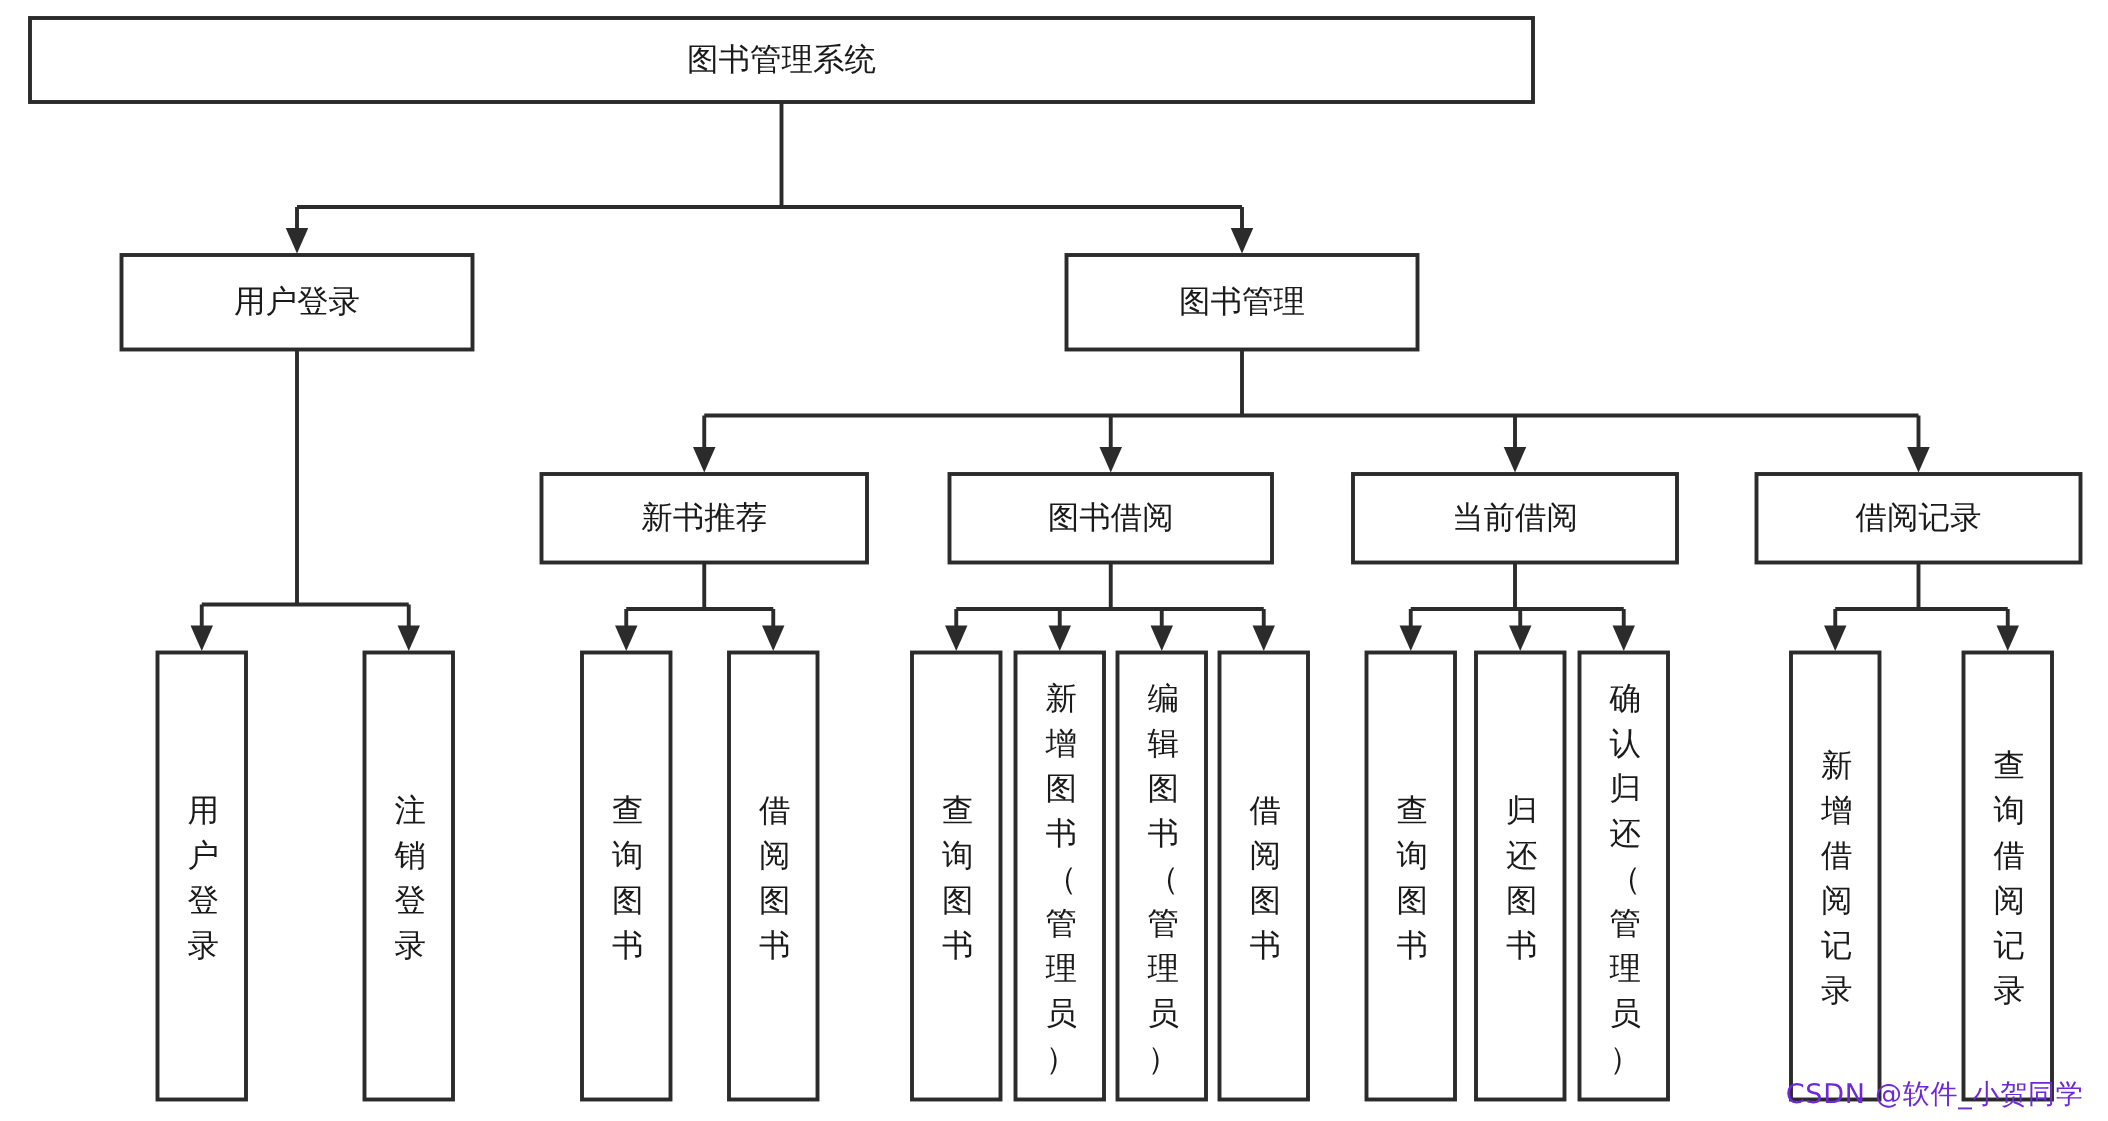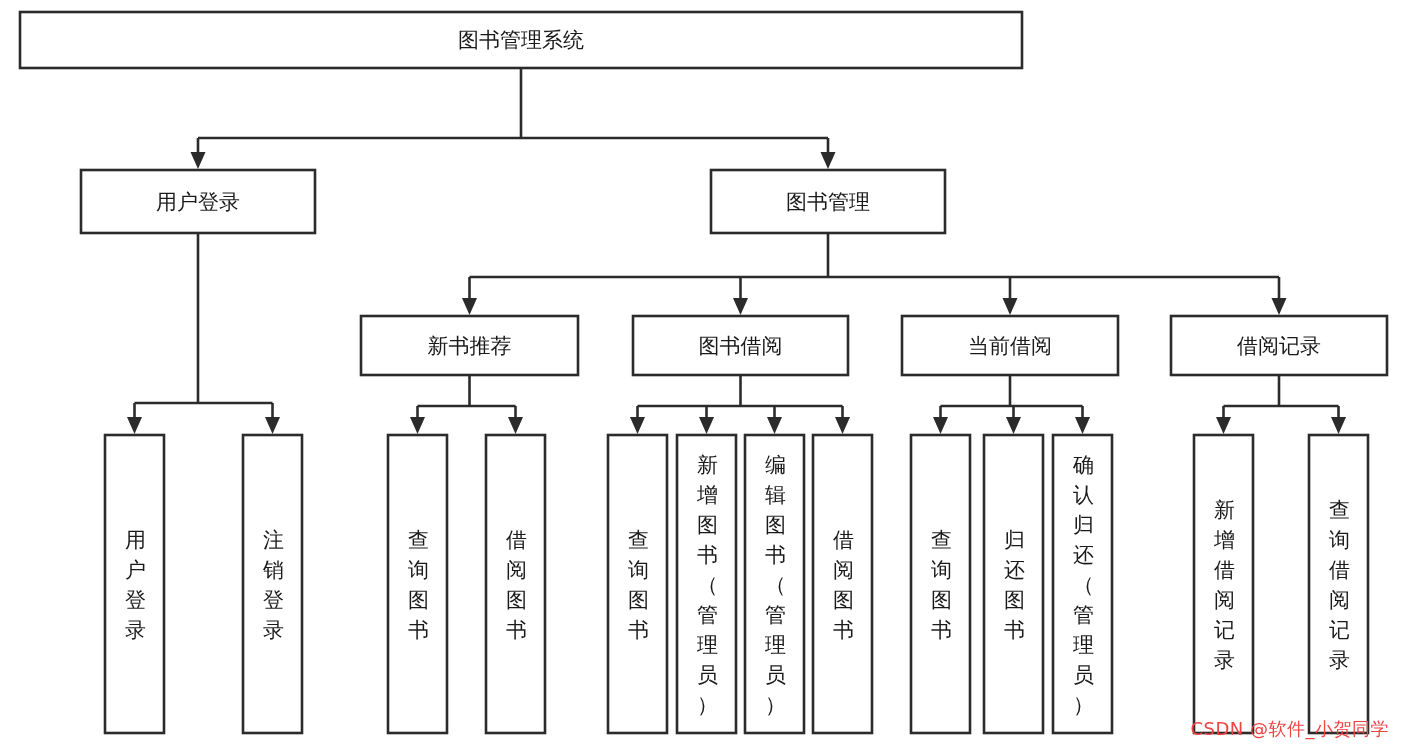--- a/index.html
+++ b/index.html
@@ -55,21 +55,21 @@
     font-size: 21px;
     fill: #1a1a1a;
     text-anchor: middle;
   }
   .watermark {
     position: absolute;
     right: 16px;
     bottom: 6px;
     font-family: "DejaVu Sans", "Liberation Sans", sans-serif;
     font-size: 18px;
-    color: #ef4444;
+    color: #6d28d9;
     letter-spacing: 0.5px;
     white-space: nowrap;
     pointer-events: none;
     user-select: none;
   }
 </style>
 </head>
 <body>
 
 <div id="diagram-root">

